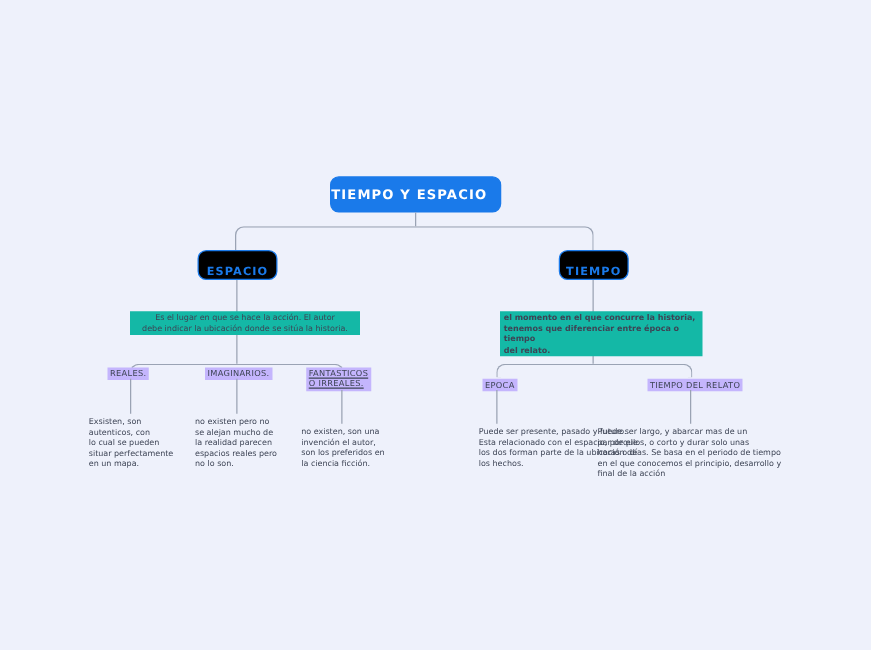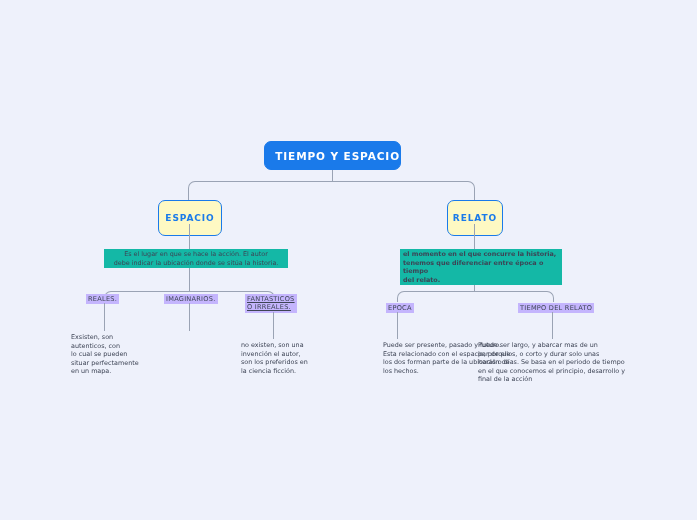--- a/index.html
+++ b/index.html
@@ -40,36 +40,36 @@
     left: 264px;
     top: 141px;
     width: 137px;
     height: 29px;
     background: #1a7aea;
     border: 1px solid #1a7aea;
     border-radius: 7px;
     box-sizing: border-box;
     display: flex;
     align-items: center;
-    justify-content: flex-end;
+    justify-content: flex-start;
     color: #ffffff;
     font-size: 10.5px;
     font-weight: bold;
     letter-spacing: 0.9px;
   }
 
   .branch-node {
     position: absolute;
-    height: 36px;
-    background: #fef9c3;
+    height: 24px;
+    background: #000000;
     border: 1.6px solid #1a7aea;
     border-radius: 7px;
     box-sizing: border-box;
     display: flex;
-    align-items: center;
+    align-items: flex-end;
     justify-content: center;
     color: #1a7aea;
     font-size: 9px;
     font-weight: bold;
     letter-spacing: 0.9px;
   }
   #node-espacio { left: 158px; top: 200px; width: 64px; }
   #node-tiempo  { left: 447px; top: 200px; width: 56px; }
 
   
@@ -147,27 +147,32 @@
 
   <div class="vline" style="left:104px; top:303px; height:28px;"></div>
   <div class="vline" style="left:189px; top:303px; height:28px;"></div>
   <div class="vline" style="left:273px; top:312px; height:27px;"></div>
 
   <div class="leaf" id="leaf-reales">Exsisten, son
 autenticos, con
 lo cual se pueden
 situar perfectamente
 en un mapa.</div>
+  <div class="leaf" id="leaf-imaginarios">no existen pero no
+se alejan mucho de
+la realidad parecen
+espacios reales pero
+no lo son.</div>
   <div class="leaf" id="leaf-fantasticos">no existen, son una
 invención el autor,
 son los preferidos en
 la ciencia ficción.</div>
 
   <div class="branch-node" id="node-tiempo">
-    <span>RELATO</span>
+    <span>TIEMPO</span>
   </div>
 
   <div class="vline" style="left:474px; top:224px; height:67px;"></div>
 
   <div class="desc" id="desc-tiempo">el momento en el que concurre la historia,
 tenemos que diferenciar entre época o tiempo
 del relato.</div>
 
   <div class="bracket" style="left:397px; top:291px; width:155px; height:10px;"></div>
 

